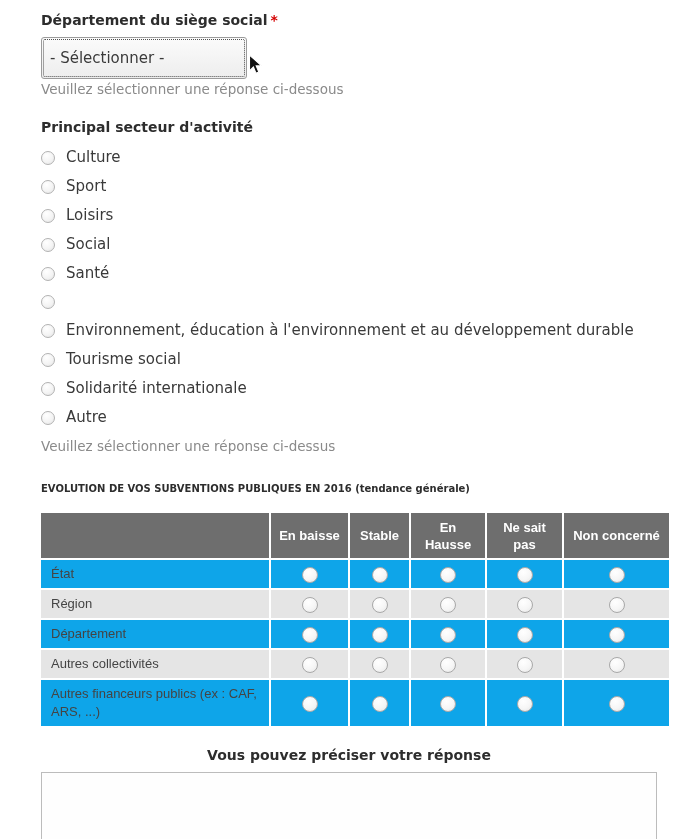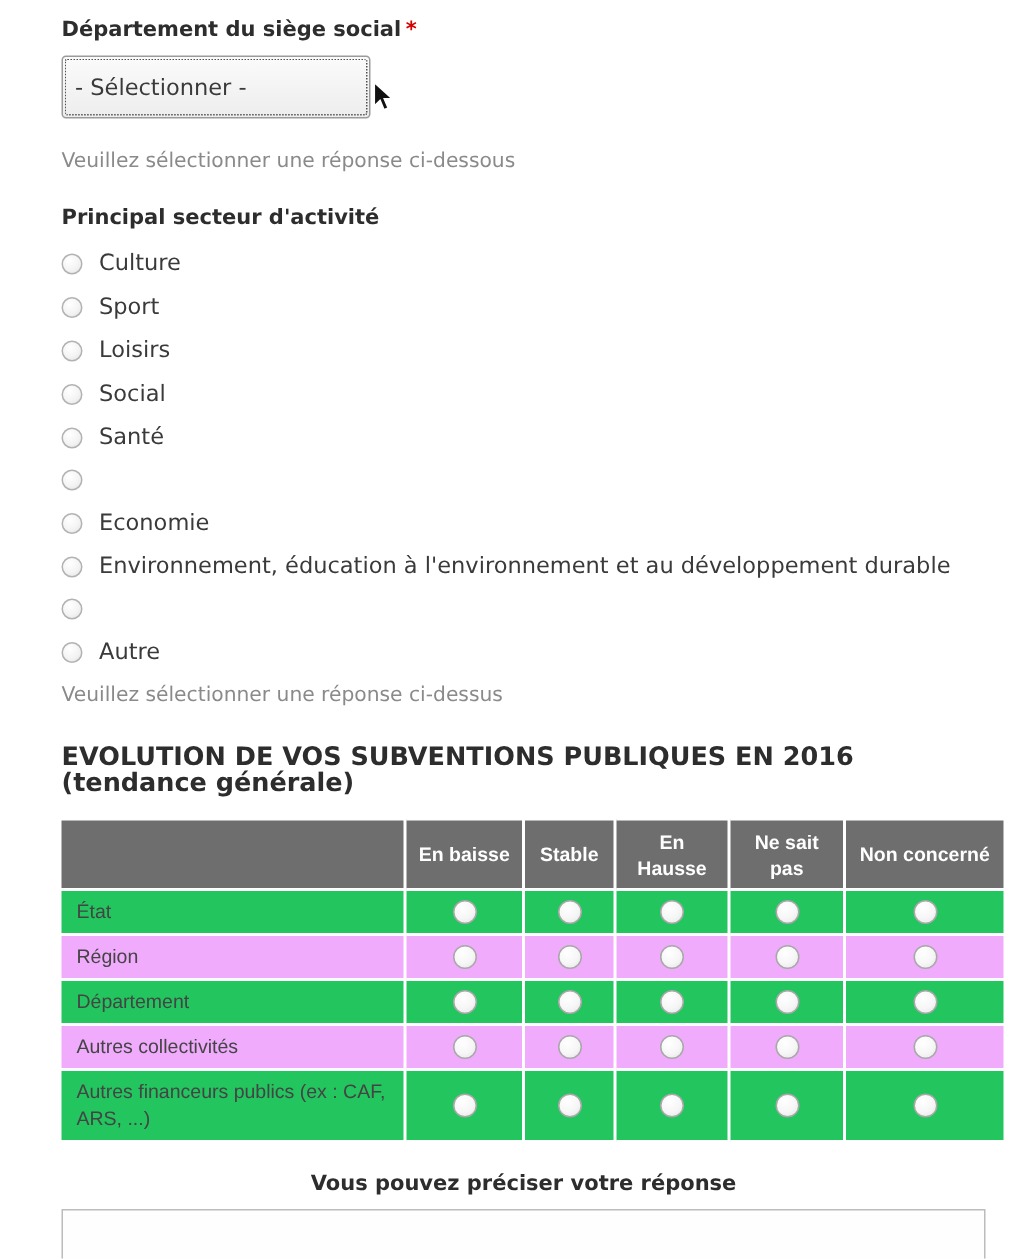--- a/index.html
+++ b/index.html
@@ -40,21 +40,21 @@
   .select-box::after {
     content:"";
     position:absolute; inset:1px;
     border:1px dotted #4f4f4f;
     border-radius:2px;
     pointer-events:none;
   }
   .select-value { font-size:15px; color:#3a3a3a; }
 
   .helper {
-    margin-top:20px;
+    margin-top:2px;
     font-size:13.5px;
     color:#8a8a8a;
     line-height:17px;
   }
 
   .section-gap { margin-top:21px; }
 
   
   .radio-list { margin-top:6px; }
   .radio-row {
@@ -73,21 +73,21 @@
     margin-left:11px;
     font-size:15px;
     color:#3a3a3a;
     line-height:15px;
   }
   .helper-2 { margin-top:13px; }
 
   
   .matrix-title {
     margin-top:25px;
-    font-size:17px;
+    font-size:10px;
     font-weight:bold;
     color:#2d2d2d;
     line-height:17px;
   }
   table.matrix {
     margin-top:14px;
     margin-left:-2px;
     width:620px;
     border-collapse:collapse;
     table-layout:fixed;
@@ -98,22 +98,22 @@
     background:#6e6e6e;
     color:#ffffff;
     font-size:13px;
     font-weight:bold;
     line-height:17px;
     height:47px;
     text-align:center;
     vertical-align:middle;
     padding:2px 4px;
   }
-  table.matrix tbody tr.odd  td, table.matrix tbody tr.odd  th { background:#22c55e; }
-  table.matrix tbody tr.even td, table.matrix tbody tr.even th { background:#f0abfc; }
+  table.matrix tbody tr.odd  td, table.matrix tbody tr.odd  th { background:#0ea5e9; }
+  table.matrix tbody tr.even td, table.matrix tbody tr.even th { background:#e5e5e5; }
   table.matrix tbody th.row-label {
     font-size:13px;
     font-weight:normal;
     color:#444444;
     text-align:left;
     vertical-align:middle;
     padding:5px 10px;
     line-height:18px;
     height:29px;
   }
@@ -179,28 +179,29 @@
       </div>
       <div class="radio-row">
         <span class="radio"></span>
         <span class="radio-label">Santé</span>
       </div>
       <div class="radio-row">
         <span class="radio"></span>
       </div>
       <div class="radio-row">
         <span class="radio"></span>
-        <span class="radio-label">Economie</span>
-      </div>
-      <div class="radio-row">
-        <span class="radio"></span>
         <span class="radio-label">Environnement, éducation à l'environnement et au développement durable</span>
       </div>
       <div class="radio-row">
         <span class="radio"></span>
+        <span class="radio-label">Tourisme social</span>
+      </div>
+      <div class="radio-row">
+        <span class="radio"></span>
+        <span class="radio-label">Solidarité internationale</span>
       </div>
       <div class="radio-row">
         <span class="radio"></span>
         <span class="radio-label">Autre</span>
       </div>
     </div>
 
   <div class="helper helper-2">Veuillez sélectionner une réponse ci-dessus</div>
 
   <div class="matrix-title">EVOLUTION DE VOS SUBVENTIONS PUBLIQUES EN 2016 (tendance générale)</div>

